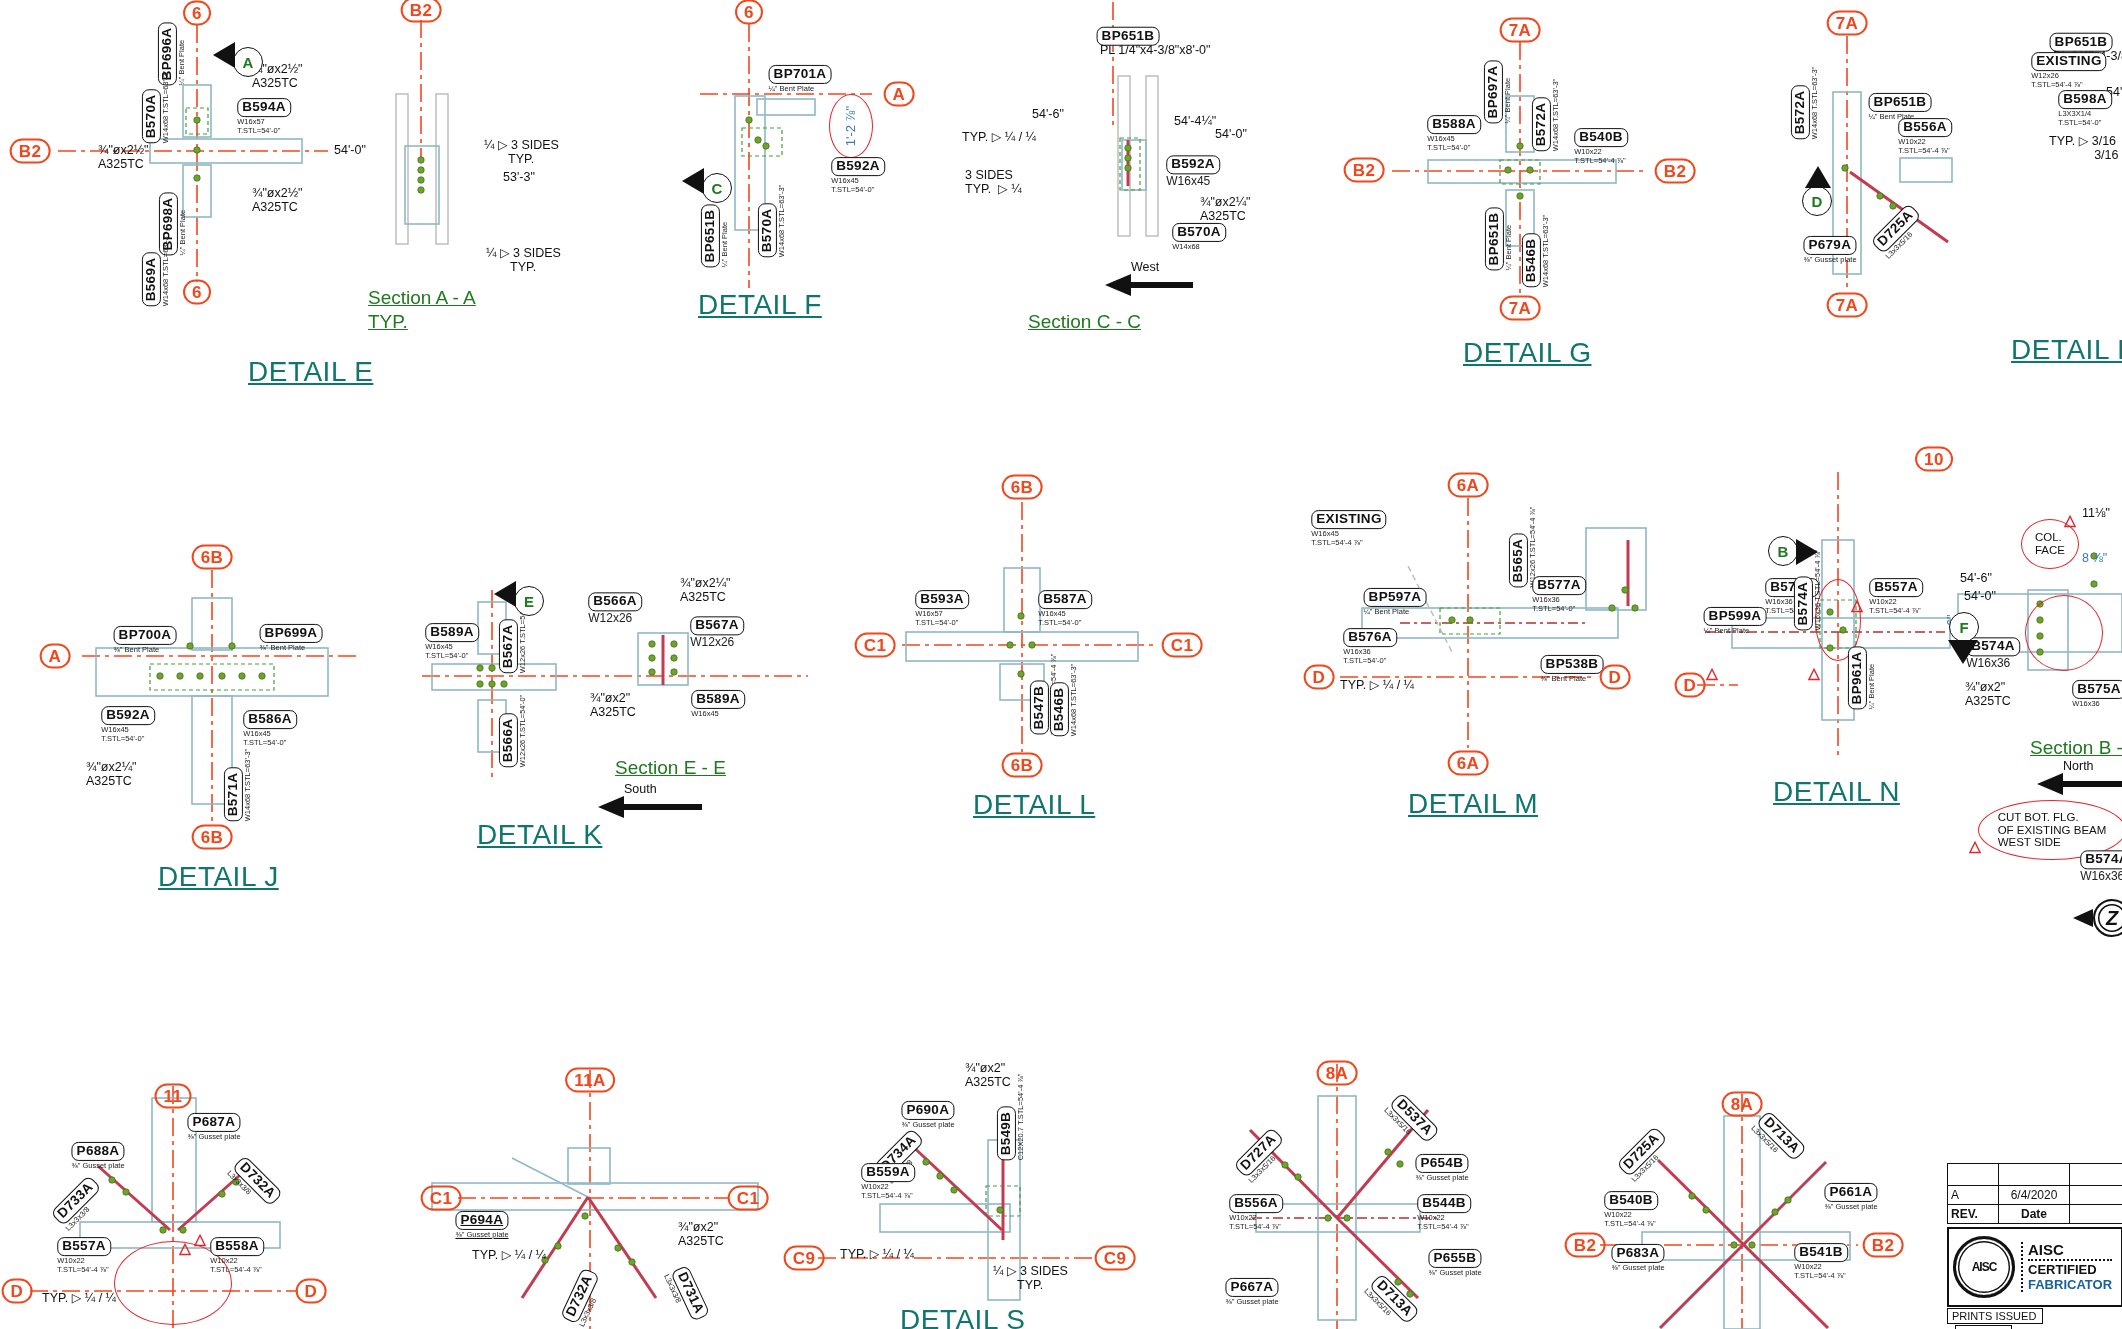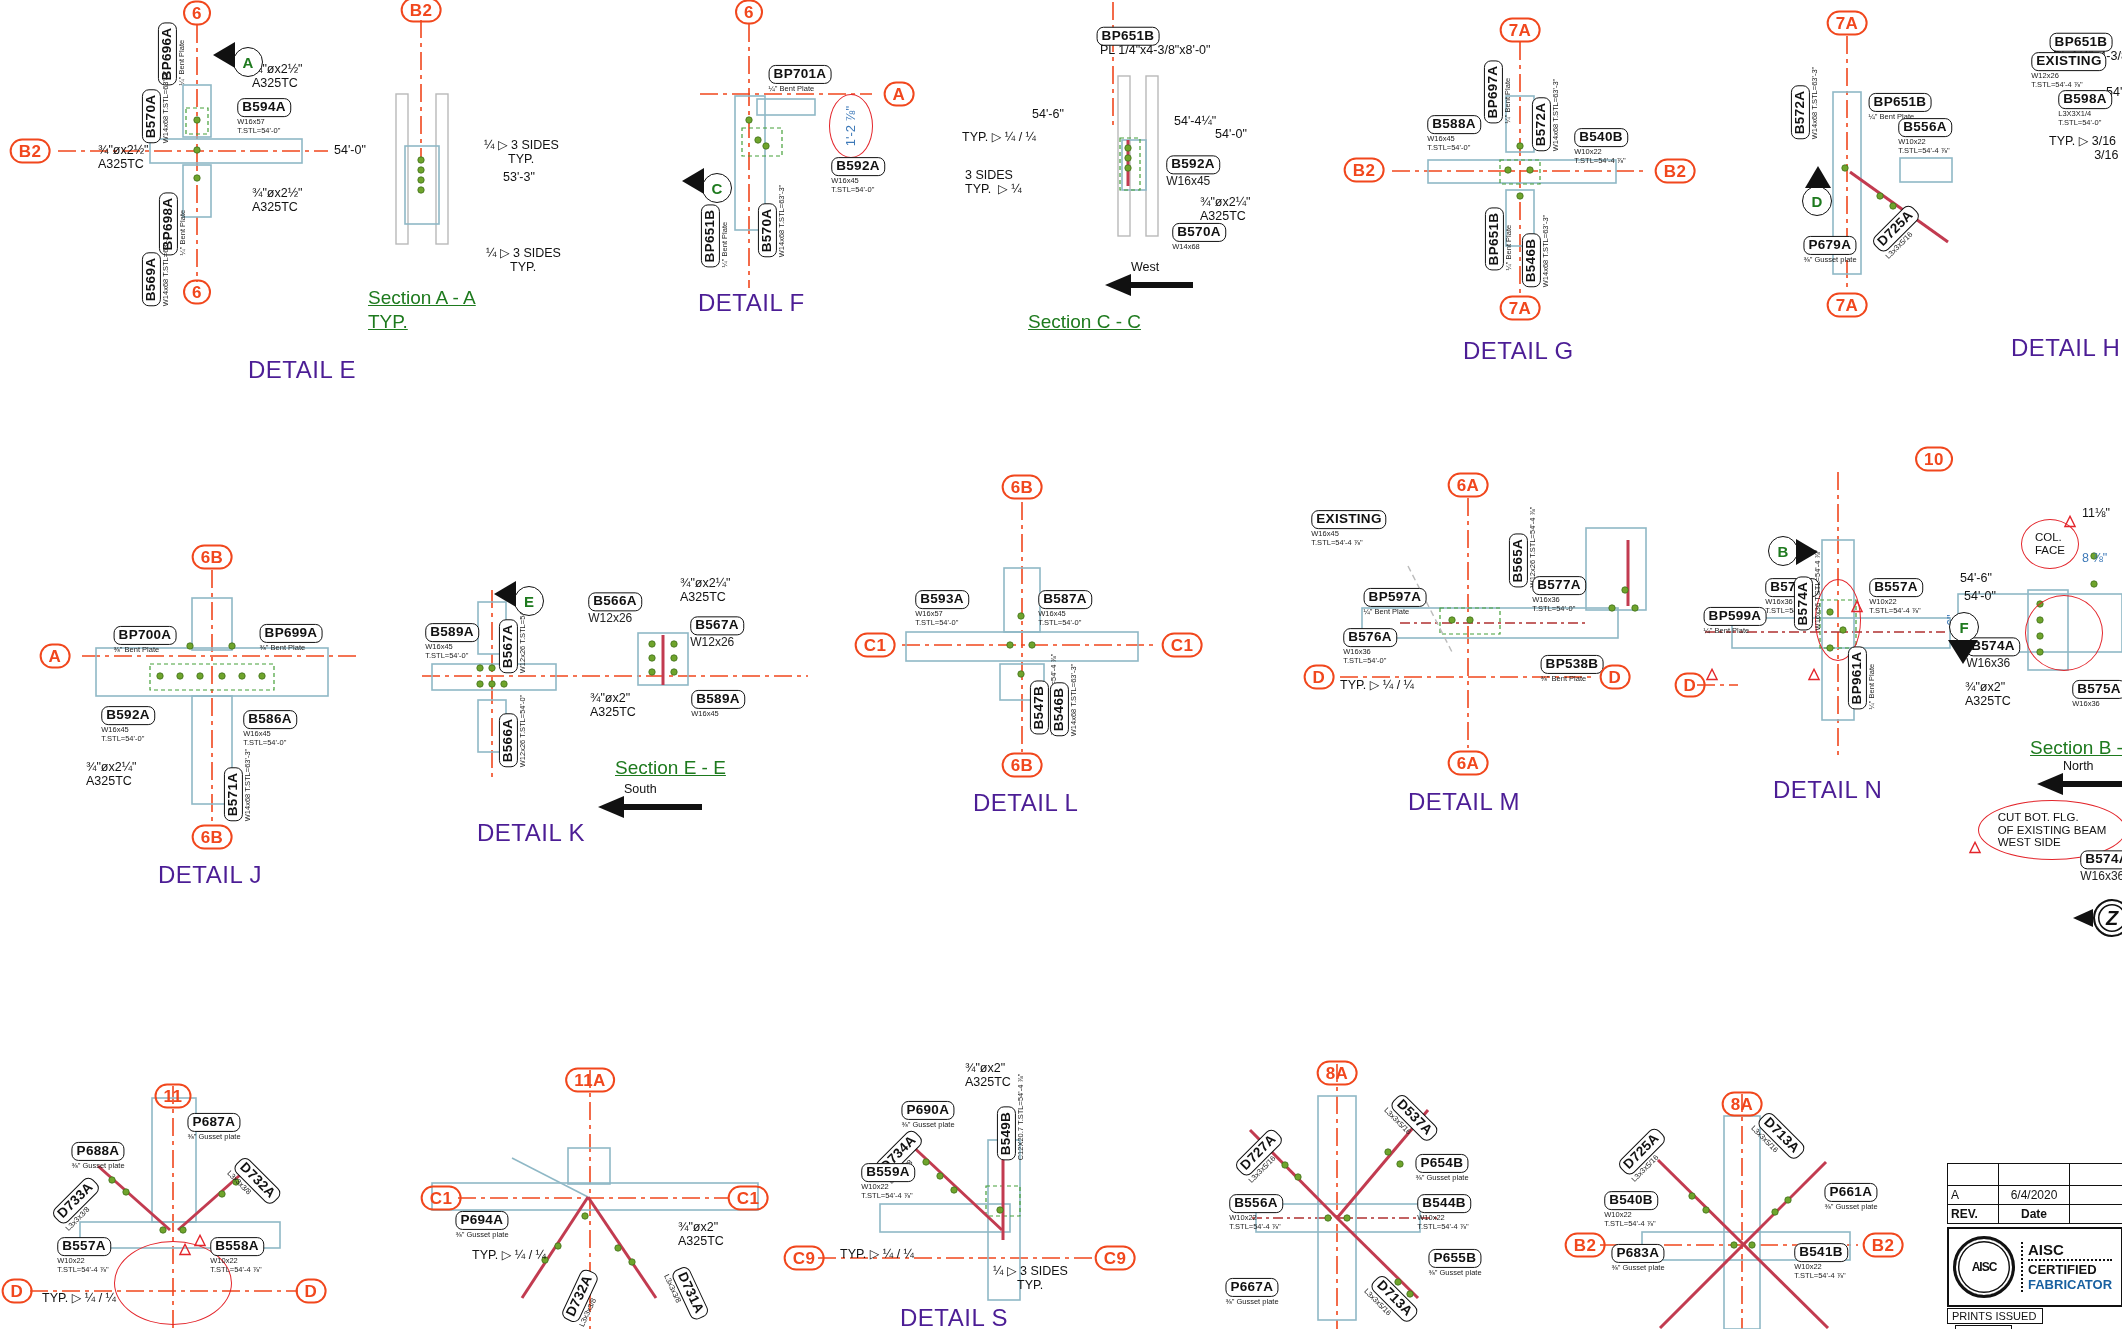--- a/index.html
+++ b/index.html
@@ -8,21 +8,21 @@
   .lay{position:absolute;left:0;top:0;width:100%;height:100%;z-index:3;}
   .bubble{position:absolute;transform:translate(-50%,-50%);border:2.5px solid #f1471d;border-radius:16px;
           color:#f1471d;font-weight:bold;font-size:17px;line-height:1;padding:2px 7px;background:transparent;
           letter-spacing:.5px;white-space:nowrap;z-index:6;}
   .tag{position:absolute;display:flex;flex-direction:column;align-items:flex-start;z-index:5;}
   .tlabel{border:1.7px solid #111;border-radius:7px;background:#fff;padding:0px 4px 1px 4px;
           font-weight:bold;font-size:13.5px;color:#111;line-height:1.15;white-space:nowrap;letter-spacing:.3px;}
   .tsub{font-size:7.5px;color:#222;line-height:1.15;white-space:nowrap;margin-top:1px;text-align:left;}
   .note{position:absolute;font-size:12.5px;color:#111;line-height:1.15;white-space:pre;z-index:4;}
   .note.blue{color:#3d79b8;}
-  .dtitle{position:absolute;color:#4c1d95;font-size:24px;letter-spacing:.5px;white-space:nowrap;z-index:4;}
+  .dtitle{position:absolute;color:#0f766e;font-size:28px;letter-spacing:.5px;white-space:nowrap;z-index:4;text-decoration:underline;}
   .stitle{position:absolute;color:#1e7a1e;font-size:19px;line-height:1.25;white-space:nowrap;z-index:4;}
   .stitle span{text-decoration:underline;}
   .marker{position:absolute;transform:translate(-50%,-50%);width:28px;height:28px;border:1.7px solid #111;
           border-radius:50%;background:#fff;color:#1e7a1e;font-weight:bold;font-size:15px;
           display:flex;align-items:center;justify-content:center;z-index:5;}
   .flag{position:absolute;width:0;height:0;}
   .flag.left{right:96%;top:-6px;border-right:22px solid #111;border-top:13px solid transparent;border-bottom:13px solid transparent;}
   .flag.right{left:96%;top:2px;border-left:22px solid #111;border-top:13px solid transparent;border-bottom:13px solid transparent;}
   .flag.top{bottom:96%;left:2px;border-bottom:22px solid #111;border-left:13px solid transparent;border-right:13px solid transparent;}
   .flag.down{top:96%;left:-2px;border-top:24px solid #111;border-left:15px solid transparent;border-right:15px solid transparent;}
@@ -567,21 +567,21 @@
       <div class="tag" style="left: 84px; top: 1256px; transform: translate(-50%, -50%);">
         <div class="tlabel">B557A</div>
         <div class="tsub">W10x22</div>
         <div class="tsub">T.STL=54'-4 ⅞"</div>
       </div>
       <div class="tag" style="left: 237px; top: 1256px; transform: translate(-50%, -50%);">
         <div class="tlabel">B558A</div>
         <div class="tsub">W10x22</div>
         <div class="tsub">T.STL=54'-4 ⅞"</div>
       </div>
-      <div class="tag" style="left: 482px; top: 1225px; transform: translate(-50%, -50%);">
+      <div class="tag" style="left: 482px; top: 1225px; transform: translate(-50%, -50%); text-decoration: underline;">
         <div class="tlabel">P694A</div>
         <div class="tsub">⅜" Gusset plate</div>
       </div>
       <div class="tag" style="left: 584px; top: 1298px; transform: translate(-50%, -50%) rotate(-65deg);">
         <div class="tlabel">D732A</div>
         <div class="tsub">L3x3x3/8</div>
       </div>
       <div class="tag" style="left: 686px; top: 1295px; transform: translate(-50%, -50%) rotate(65deg);">
         <div class="tlabel">D731A</div>
         <div class="tsub">L3x3x3/8</div>

